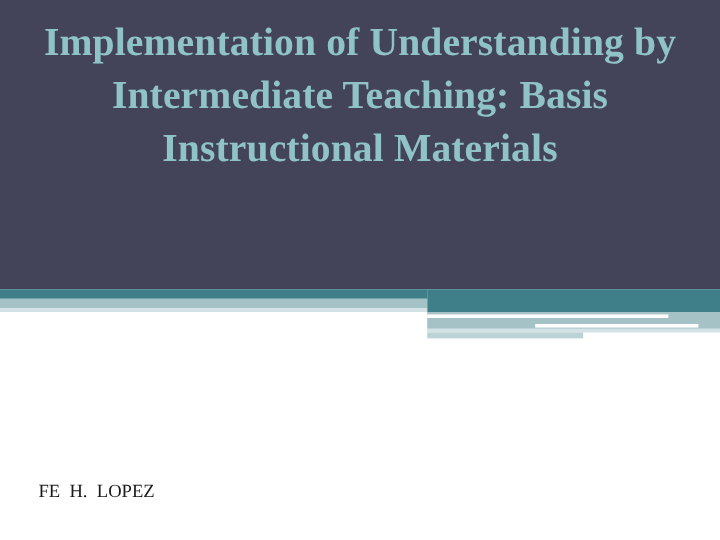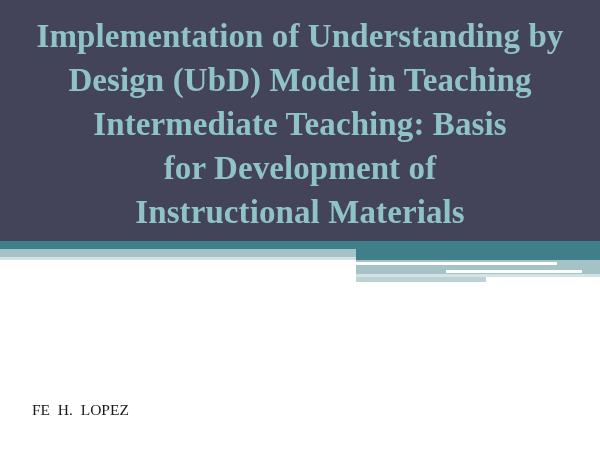--- a/index.html
+++ b/index.html
@@ -160,23 +160,21 @@
   }
 </style>
 </head>
 <body>
 
 <div id="slide">
 
   <div id="title-panel">
     <div id="title-block">
       <span class="title-line">Implementation of Understanding by</span>
-      <span class="title-line">Design (UbD) Model in Teaching</span>
       <span class="title-line">Intermediate Teaching: Basis</span>
-      <span class="title-line">for Development of</span>
       <span class="title-line">Instructional Materials</span>
     </div>
   </div>
 
   <div id="deco-band">
     <div class="stripe" id="stripe-primary-left"></div>
     <div class="stripe" id="stripe-primary-right"></div>
     <div class="stripe" id="stripe-pale-left"></div>
     <div class="stripe" id="stripe-wash-left"></div>
     <div class="stripe" id="stripe-r1"></div>

